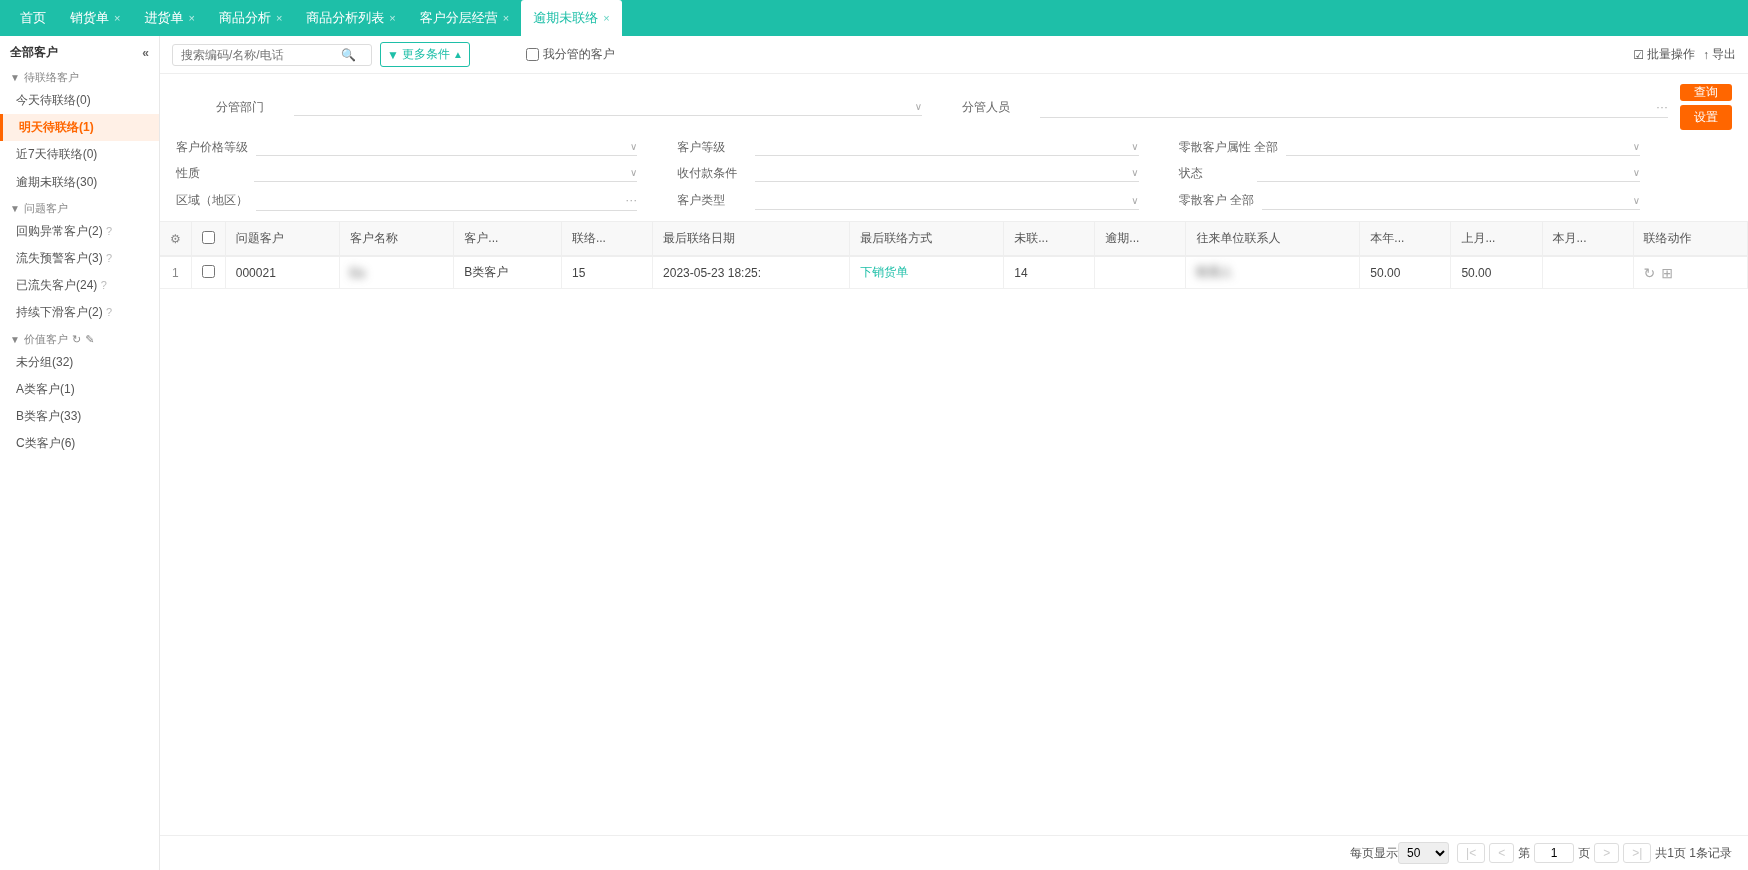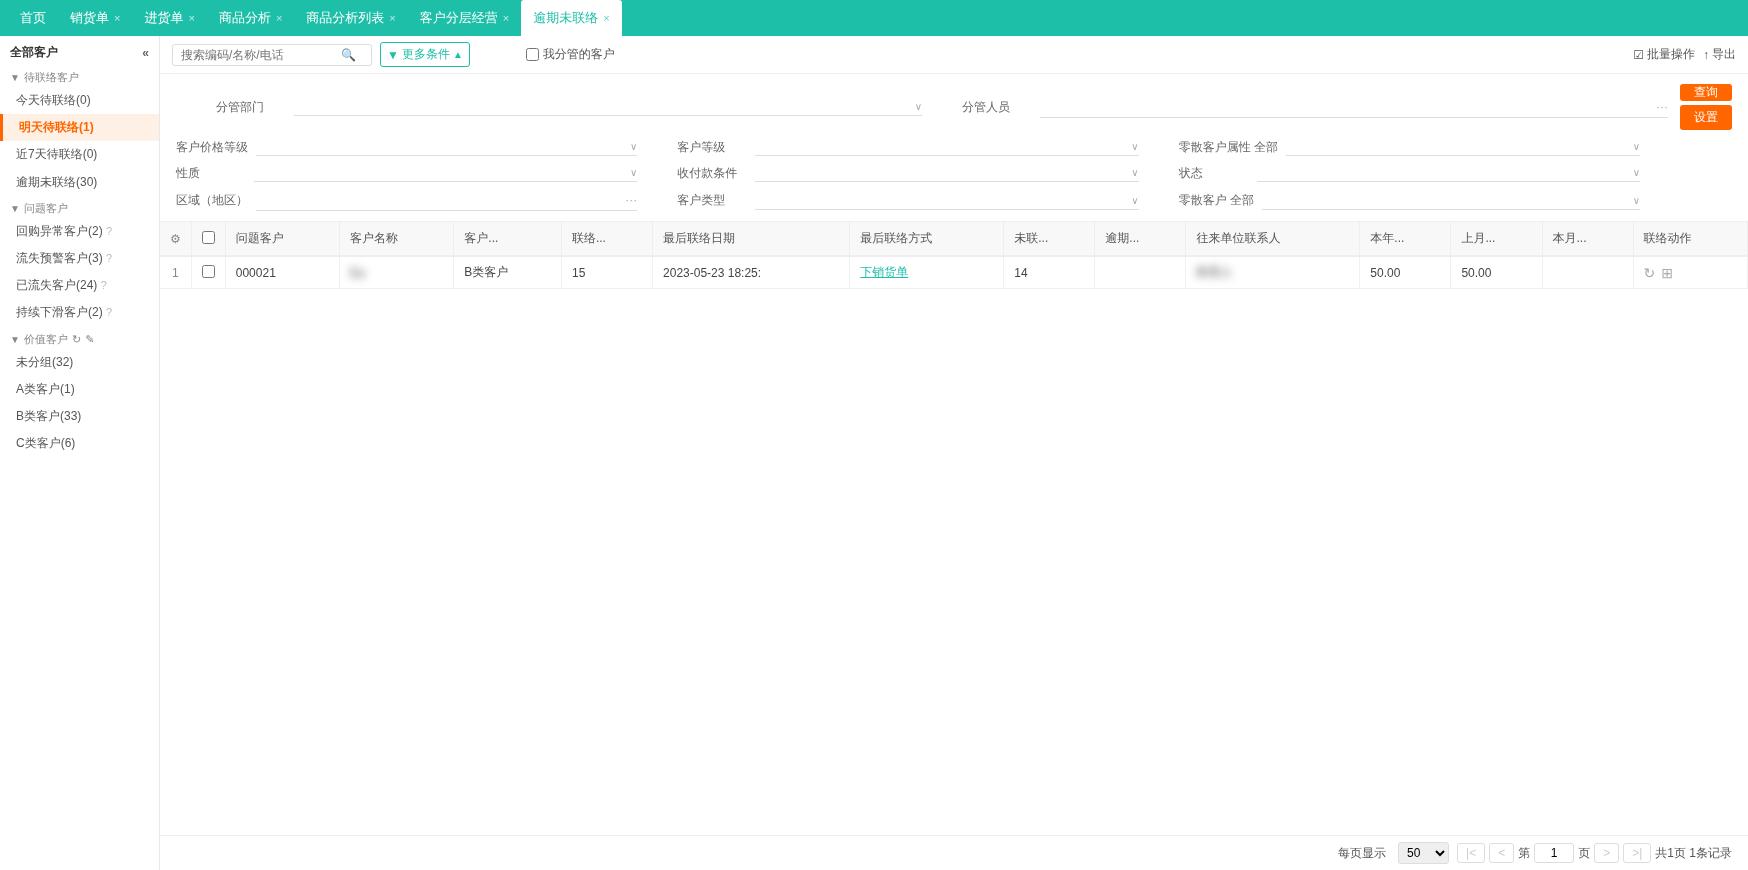--- a/index.html
+++ b/index.html
@@ -241,42 +241,42 @@
       border-right: 1px solid #eee;
       position: relative;
     }
     tbody tr { border-bottom: 1px solid #f0f0f0; }
     tbody td {
       padding: 7px 10px;
       color: #444;
       white-space: nowrap;
       border-right: 1px solid #f0f0f0;
     }
-    .td-link { color: #1ebfa8; cursor: pointer; text-decoration: underline; }
+    .td-link { color: #1ebfa8; cursor: pointer; }
     .action-icons { display: flex; gap: 6px; }
     .action-icon { color: #aaa; cursor: pointer; font-size: 14px; }
     .checkbox-cell { width: 30px; text-align: center; }
     .num-cell { width: 30px; text-align: center; color: #888; }
 
     
     .table-footer {
       background: #fff;
       border-top: 1px solid #eee;
       padding: 6px 16px;
       display: flex;
       align-items: center;
       justify-content: flex-end;
       gap: 8px;
       font-size: 12px;
       color: #555;
     }
     .footer-page-size {
       display: flex;
       align-items: center;
-      gap: 12px;
+      gap: 0;
     }
     .footer-page-size select {
       border: 1px solid #ddd;
       border-radius: 3px;
       padding: 2px 4px;
       font-size: 12px;
     }
     .pagination {
       display: flex;
       align-items: center;

